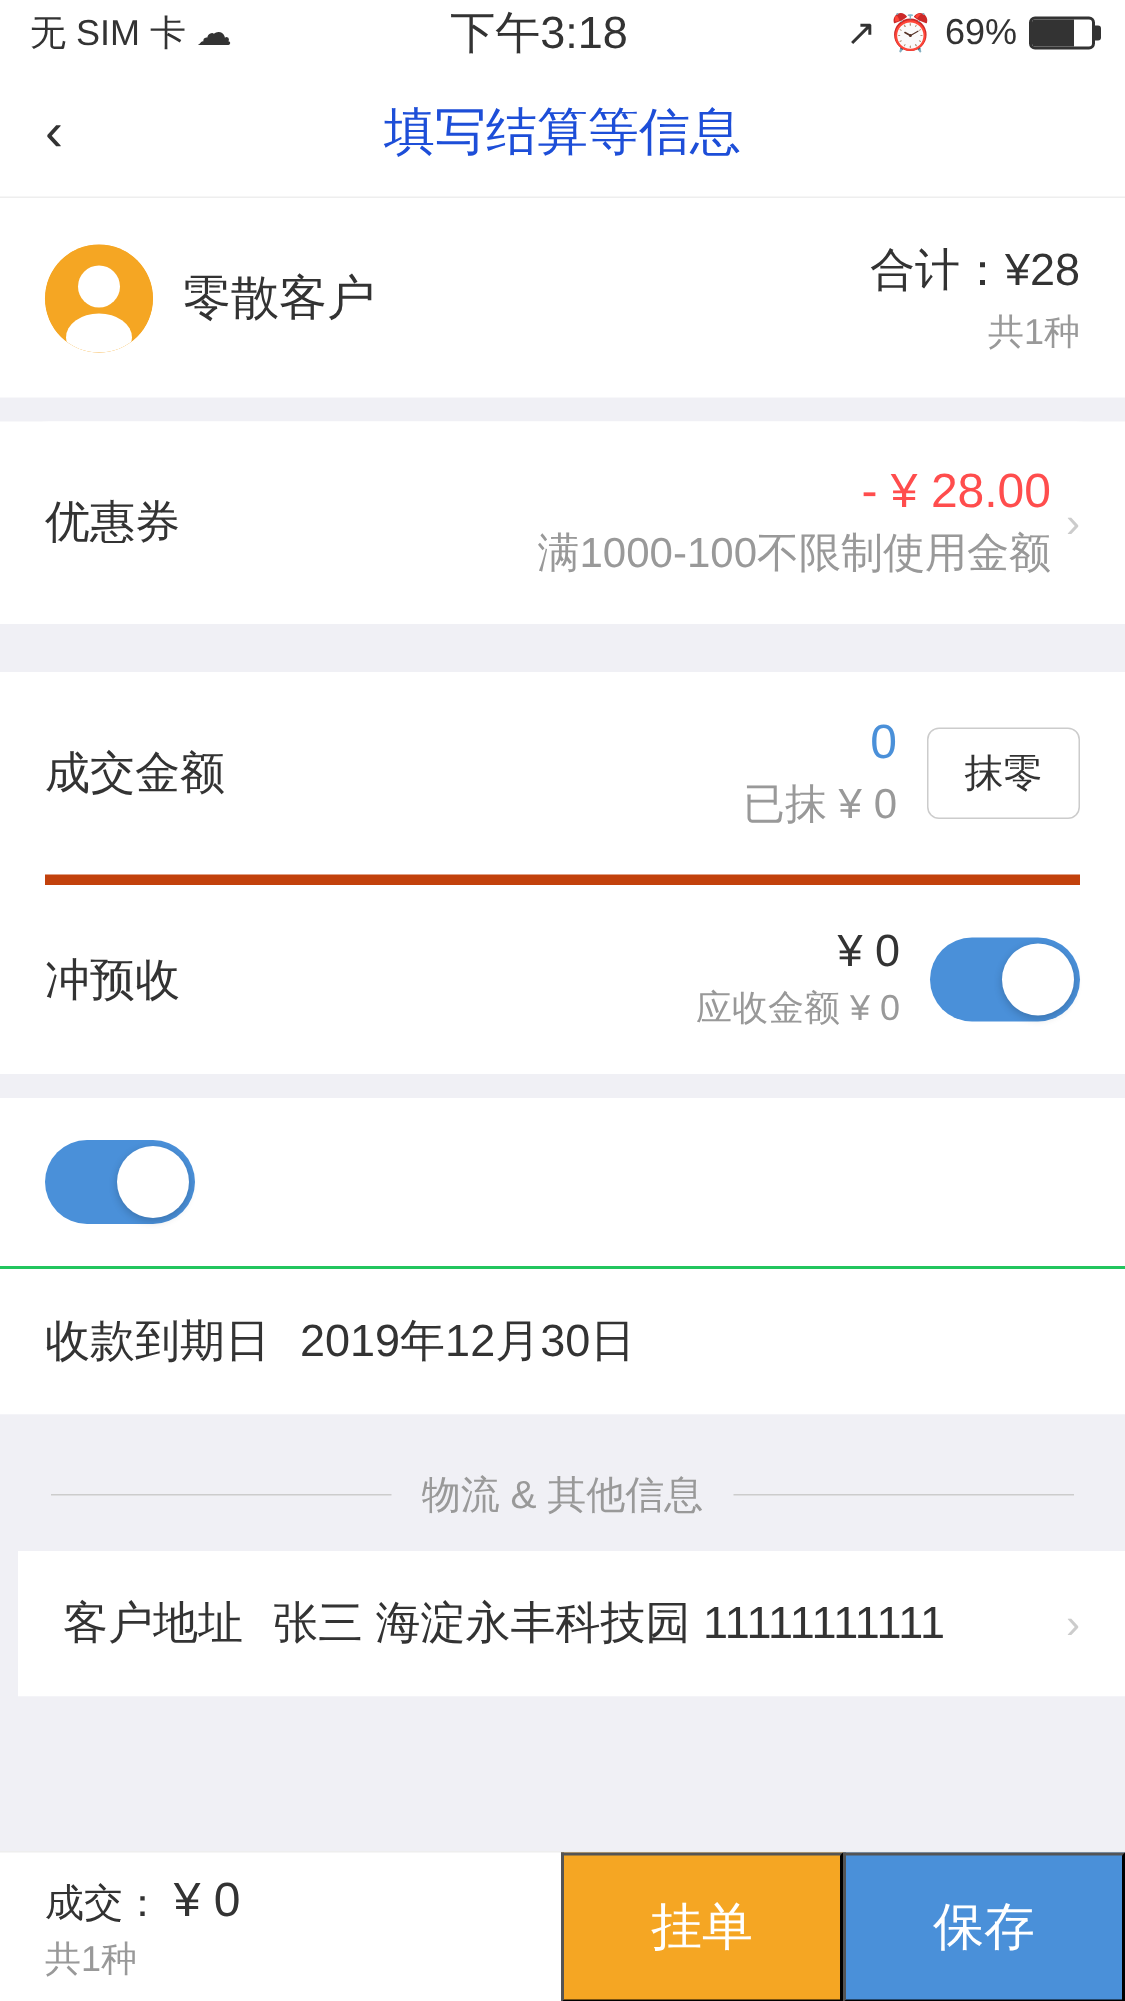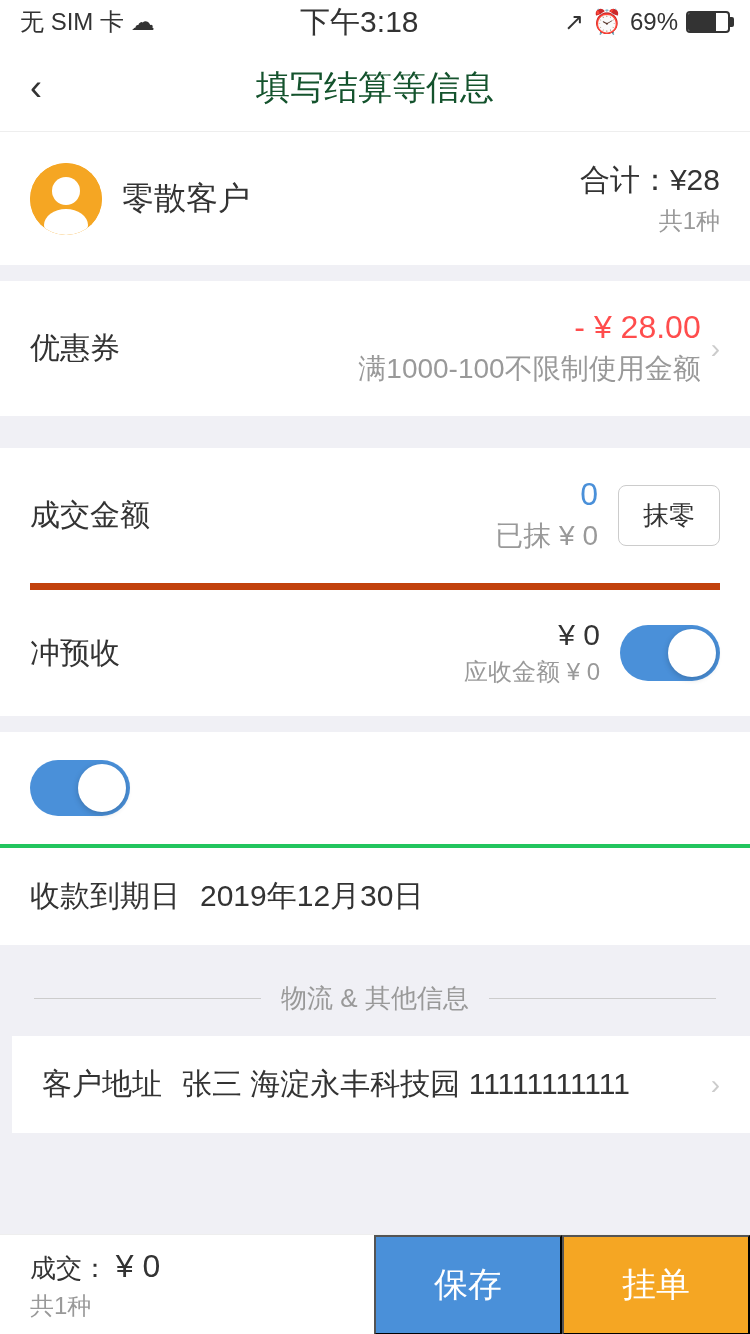--- a/index.html
+++ b/index.html
@@ -54,21 +54,21 @@
     .nav-back {
       position: absolute;
       left: 30px;
       font-size: 36px;
       color: #333;
       cursor: pointer;
     }
     .nav-title {
       font-size: 34px;
       font-weight: 500;
-      color: #14532d;
+      color: #1d4ed8;
     }
 
     
     .section {
       background: #fff;
       margin-bottom: 16px;
     }
 
     
     .customer-row {
@@ -255,21 +255,21 @@
     }
     .credit-label {
       font-size: 30px;
       color: #333;
     }
 
     
     .due-date-section {
       background: #fff;
       padding: 28px 30px;
-      border-top: 4px solid #22c55e;
+      border-top: 2px solid #22c55e;
     }
     .due-date-row {
       display: flex;
       align-items: center;
       gap: 20px;
     }
     .due-date-label {
       font-size: 30px;
       color: #333;
     }
@@ -486,15 +486,15 @@
 <div class="empty-space"></div>
 
 <div class="bottom-bar">
   <div class="bottom-left">
     <div>
       <span class="bottom-deal-label">成交：</span>
       <span class="bottom-deal-amount">¥ 0</span>
     </div>
     <div class="bottom-count">共1种</div>
   </div>
+  <button class="bottom-btn btn-hold">挂单</button>
   <button class="bottom-btn btn-save">保存</button>
-  <button class="bottom-btn btn-hold">挂单</button>
 </div>
 
 </body></html>

